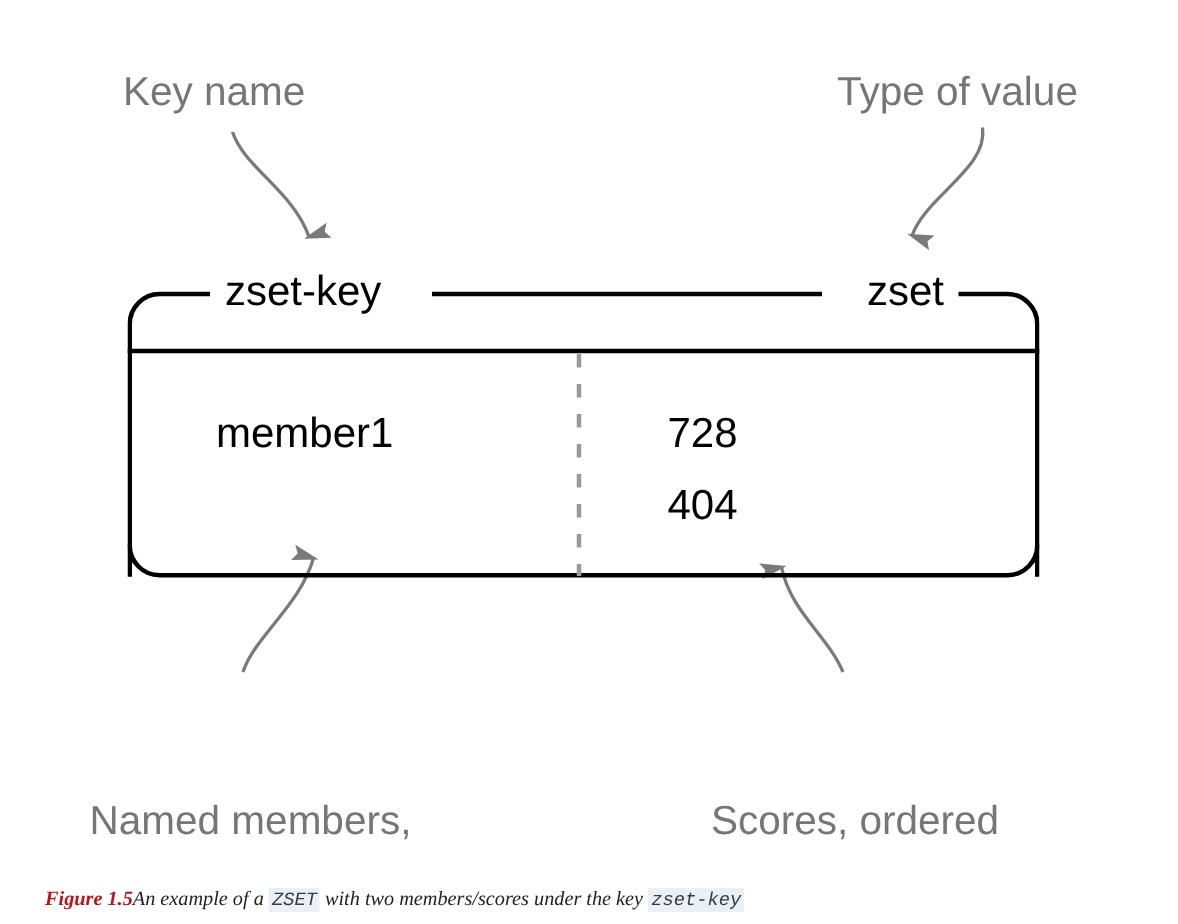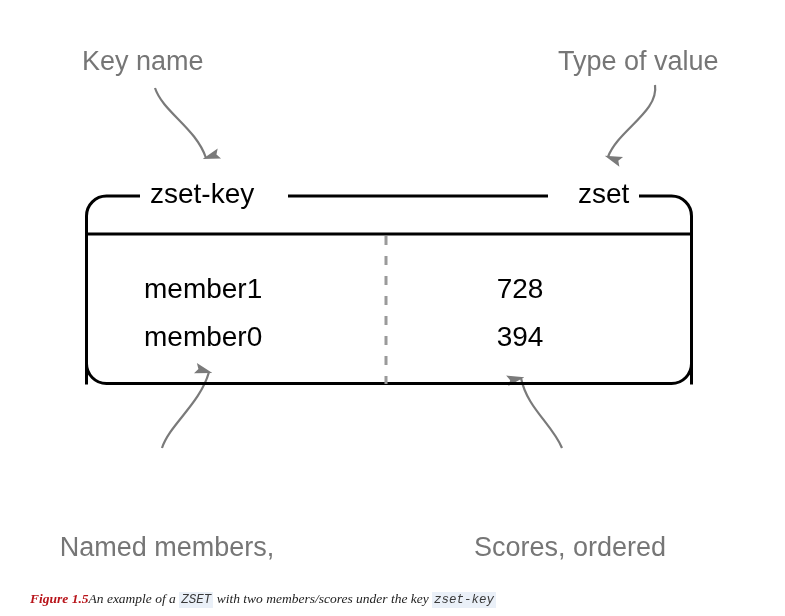--- a/index.html
+++ b/index.html
@@ -121,21 +121,21 @@
     font-size: 28px;
     line-height: 48px;
     color: #000000;
     white-space: pre;
   }
   .cell-score {
     position: absolute;
     left: 360px;
     top: 0;
     width: 150px;
-    text-align: center;
+    text-align: left;
     font-size: 28px;
     line-height: 48px;
     color: #000000;
     white-space: pre;
   }
 
   
   #caption {
     position: absolute;
     left: 30px;
@@ -218,20 +218,19 @@
 
   <div class="hdr-label" id="hdr-key">zset-key</div>
   <div class="hdr-label" id="hdr-type">zset</div>
 
   <div id="rows">
     <div class="row row-1">
       <span class="cell-member">member1</span>
       <span class="cell-score">728</span>
     </div>
     <div class="row row-2">
-      <span class="cell-member">member0</span>
-      <span class="cell-score">394</span>
+      <span class="cell-score">404</span>
     </div>
   </div>
 
   <div id="caption"><span id="caption-figno">Figure 1.5</span><span>An example of a </span><span class="code-inline">ZSET</span><span> with two members/scores under the key </span><span class="code-inline">zset-key</span></div>
 
 </div>
 
 </body></html>

